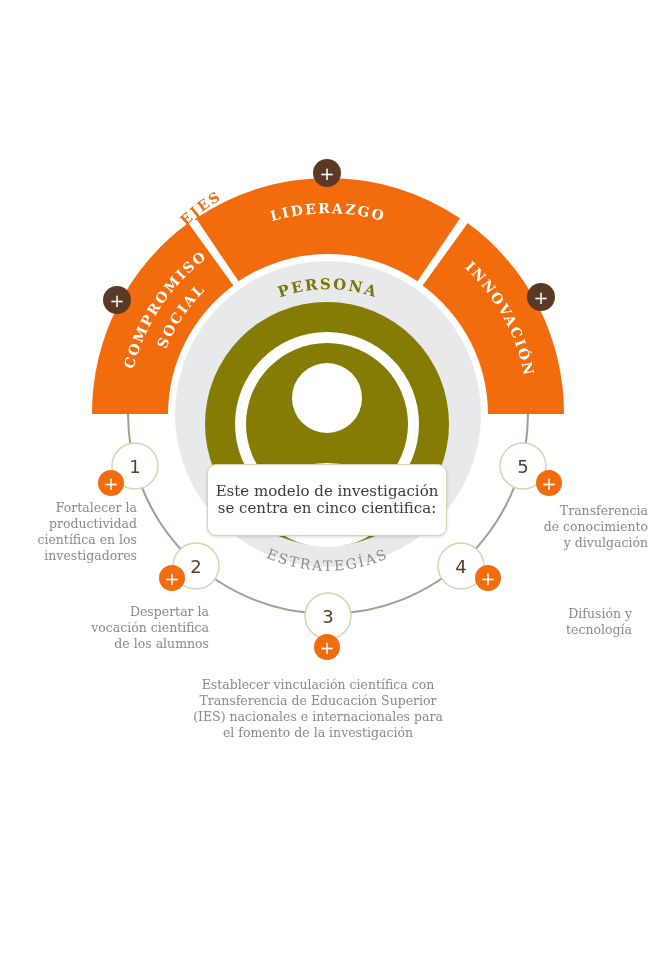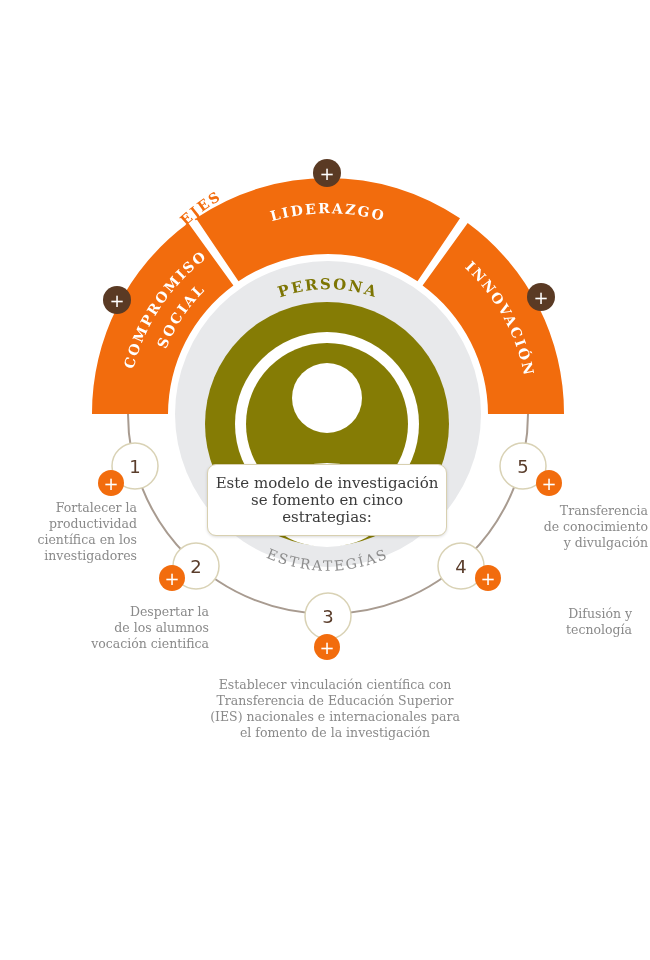--- a/index.html
+++ b/index.html
@@ -113,35 +113,35 @@
     <text class="plus-txt" x="488" y="584.5" text-anchor="middle">+</text>
   </g>
   <g class="hit">
     <circle cx="549" cy="483" r="13" fill="#f26c0d"></circle>
     <text class="plus-txt" x="549" y="489.5" text-anchor="middle">+</text>
   </g>
 </svg>
 
 <div class="center-box">
   <span>Este modelo de investigación</span>
-  <span>se fomento en cinco estrategias:</span>
+  <span>se centra en cinco cientifica:</span>
 </div>
 
 <div class="desc right" style="right:513px;top:500px;width:140px;">
   <span>Fortalecer la</span>
   <span>productividad</span>
   <span>científica en los</span>
   <span>investigadores</span>
 </div>
 <div class="desc right" style="right:441px;top:604px;width:160px;">
   <span>Despertar la</span>
+  <span>vocación cientifica</span>
   <span>de los alumnos</span>
-  <span>vocación cientifica</span>
 </div>
-<div class="desc center" style="left:188px;top:677px;width:294px;">
+<div class="desc center" style="left:171px;top:677px;width:294px;">
   <span>Establecer vinculación científica con</span>
   <span>Transferencia de Educación Superior</span>
   <span>(IES) nacionales e internacionales para</span>
   <span>el fomento de la investigación</span>
 </div>
 <div class="desc left" style="left:462px;top:606px;width:170px;">
   <span>Difusión y</span>
   <span>tecnología</span>
 </div>
 <div class="desc left" style="left:513px;top:503px;width:135px;">

